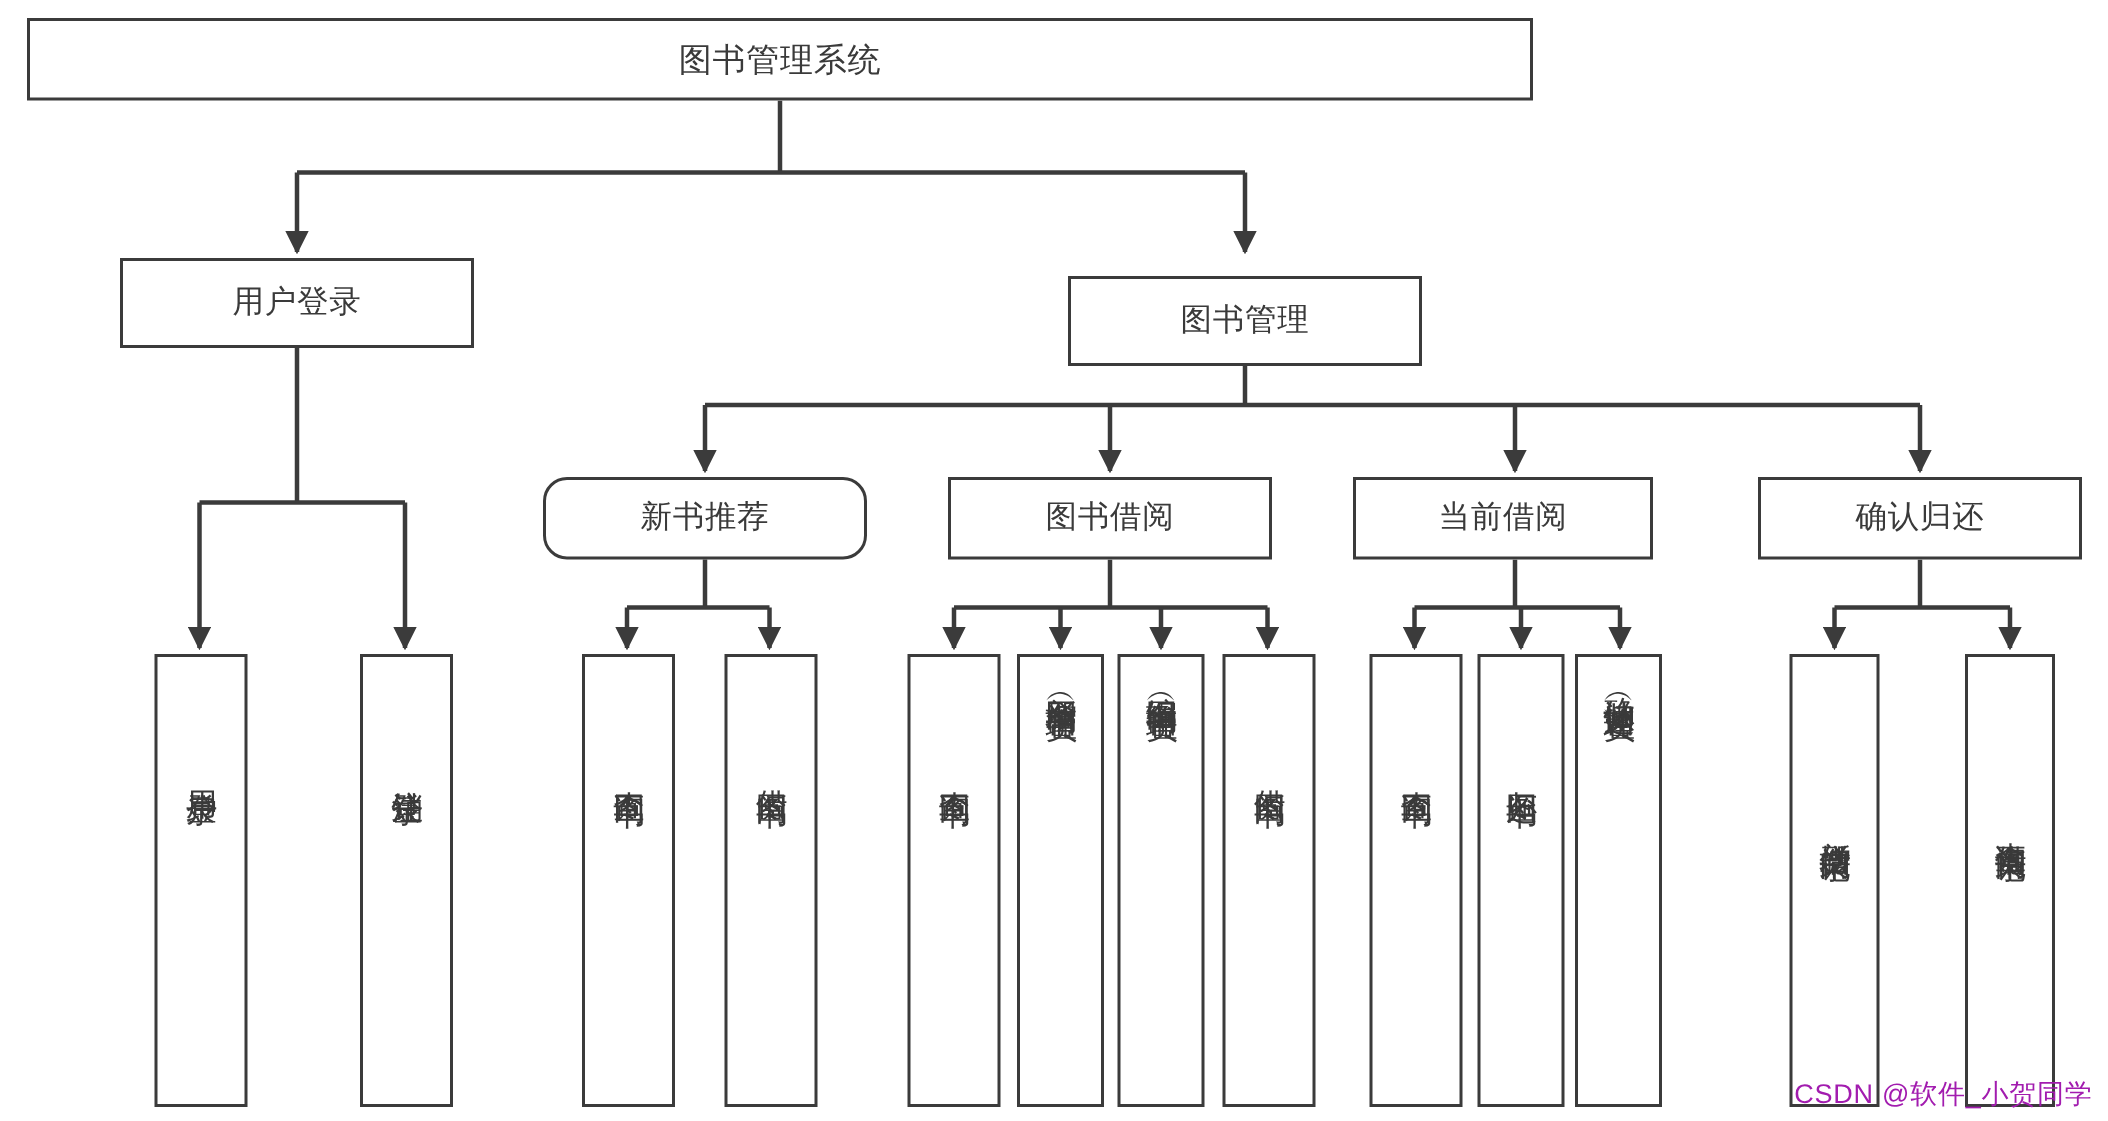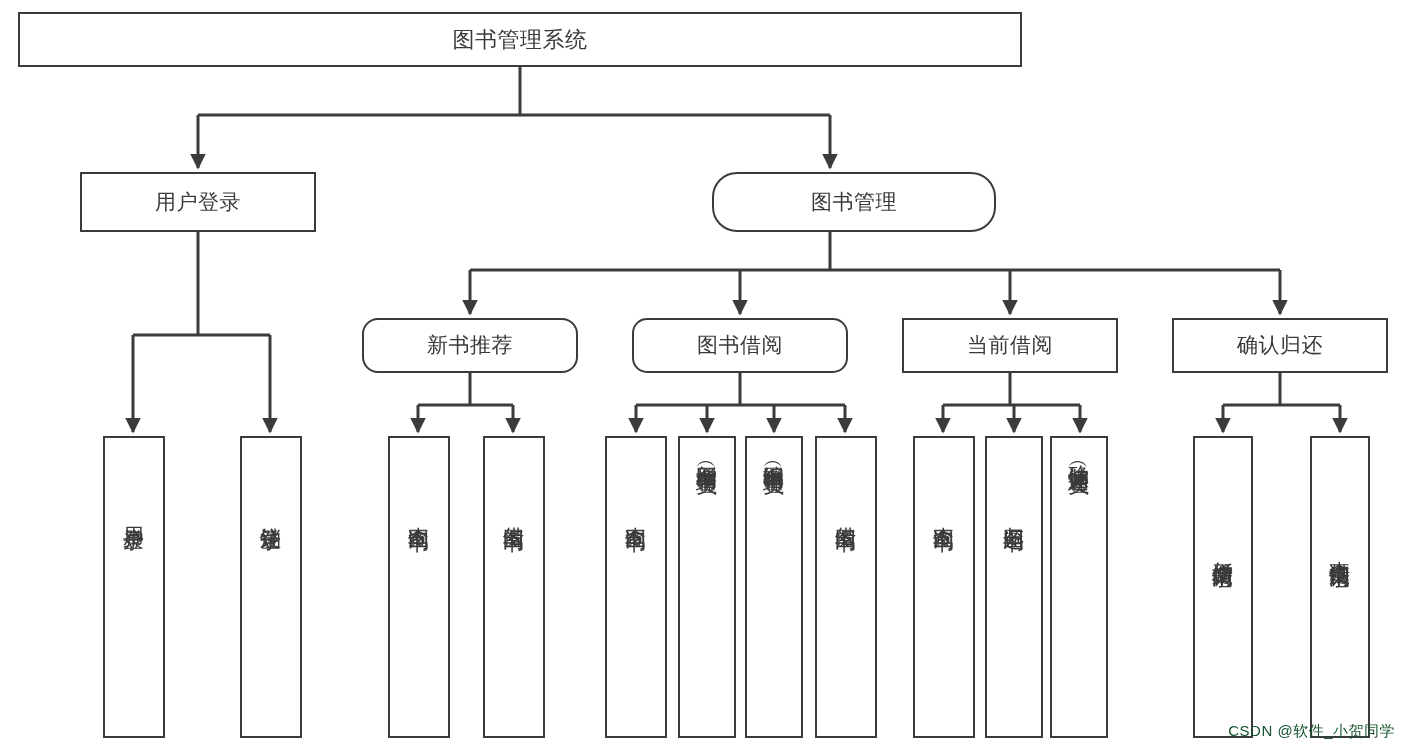--- a/index.html
+++ b/index.html
@@ -71,22 +71,22 @@
   .node.vertical.midlow .node-label {
     margin-top: 96px;
   }
   .node.vertical.high .node-label {
     margin-top: 0px;
   }
   #watermark {
     position: absolute;
     right: 10px;
     bottom: 6px;
-    font-size: 15px;
-    color: #14532d;
+    font-size: 18px;
+    color: #a21caf;
     letter-spacing: 0.5px;
     white-space: nowrap;
     user-select: none;
   }
 </style>
 </head>
 <body>
 
 <div id="diagram-root">
 
@@ -142,31 +142,31 @@
     </g>
   </svg>
 
   <div class="node root horizontal" style="left:18px; top:12px; width:1004px; height:55px;">
     <span class="node-label">图书管理系统</span>
   </div>
 
   <div class="node horizontal" style="left:80px; top:172px; width:236px; height:60px;">
     <span class="node-label">用户登录</span>
   </div>
-  <div class="node horizontal" style="left:712px; top:172px; width:284px; height:60px;border-radius:25px;">
+  <div class="node horizontal" style="left:712px; top:184px; width:236px; height:60px;">
     <span class="node-label">图书管理</span>
   </div>
 
   <div class="node horizontal" style="left:362px; top:318px; width:216px; height:55px;border-radius:16px;">
     <span class="node-label">新书推荐</span>
   </div>
-  <div class="node horizontal" style="left:632px; top:318px; width:216px; height:55px;border-radius:15px;">
+  <div class="node horizontal" style="left:632px; top:318px; width:216px; height:55px;">
     <span class="node-label">图书借阅</span>
   </div>
-  <div class="node horizontal" style="left:902px; top:318px; width:216px; height:55px;">
+  <div class="node horizontal" style="left:902px; top:318px; width:200px; height:55px;">
     <span class="node-label">当前借阅</span>
   </div>
   <div class="node horizontal" style="left:1172px; top:318px; width:216px; height:55px;">
     <span class="node-label">确认归还</span>
   </div>
 
   <div class="node vertical mid" style="left:103px; top:436px; width:62px; height:302px;">
     <span class="node-label">用户登录</span>
   </div>
   <div class="node vertical mid" style="left:240px; top:436px; width:62px; height:302px;">

